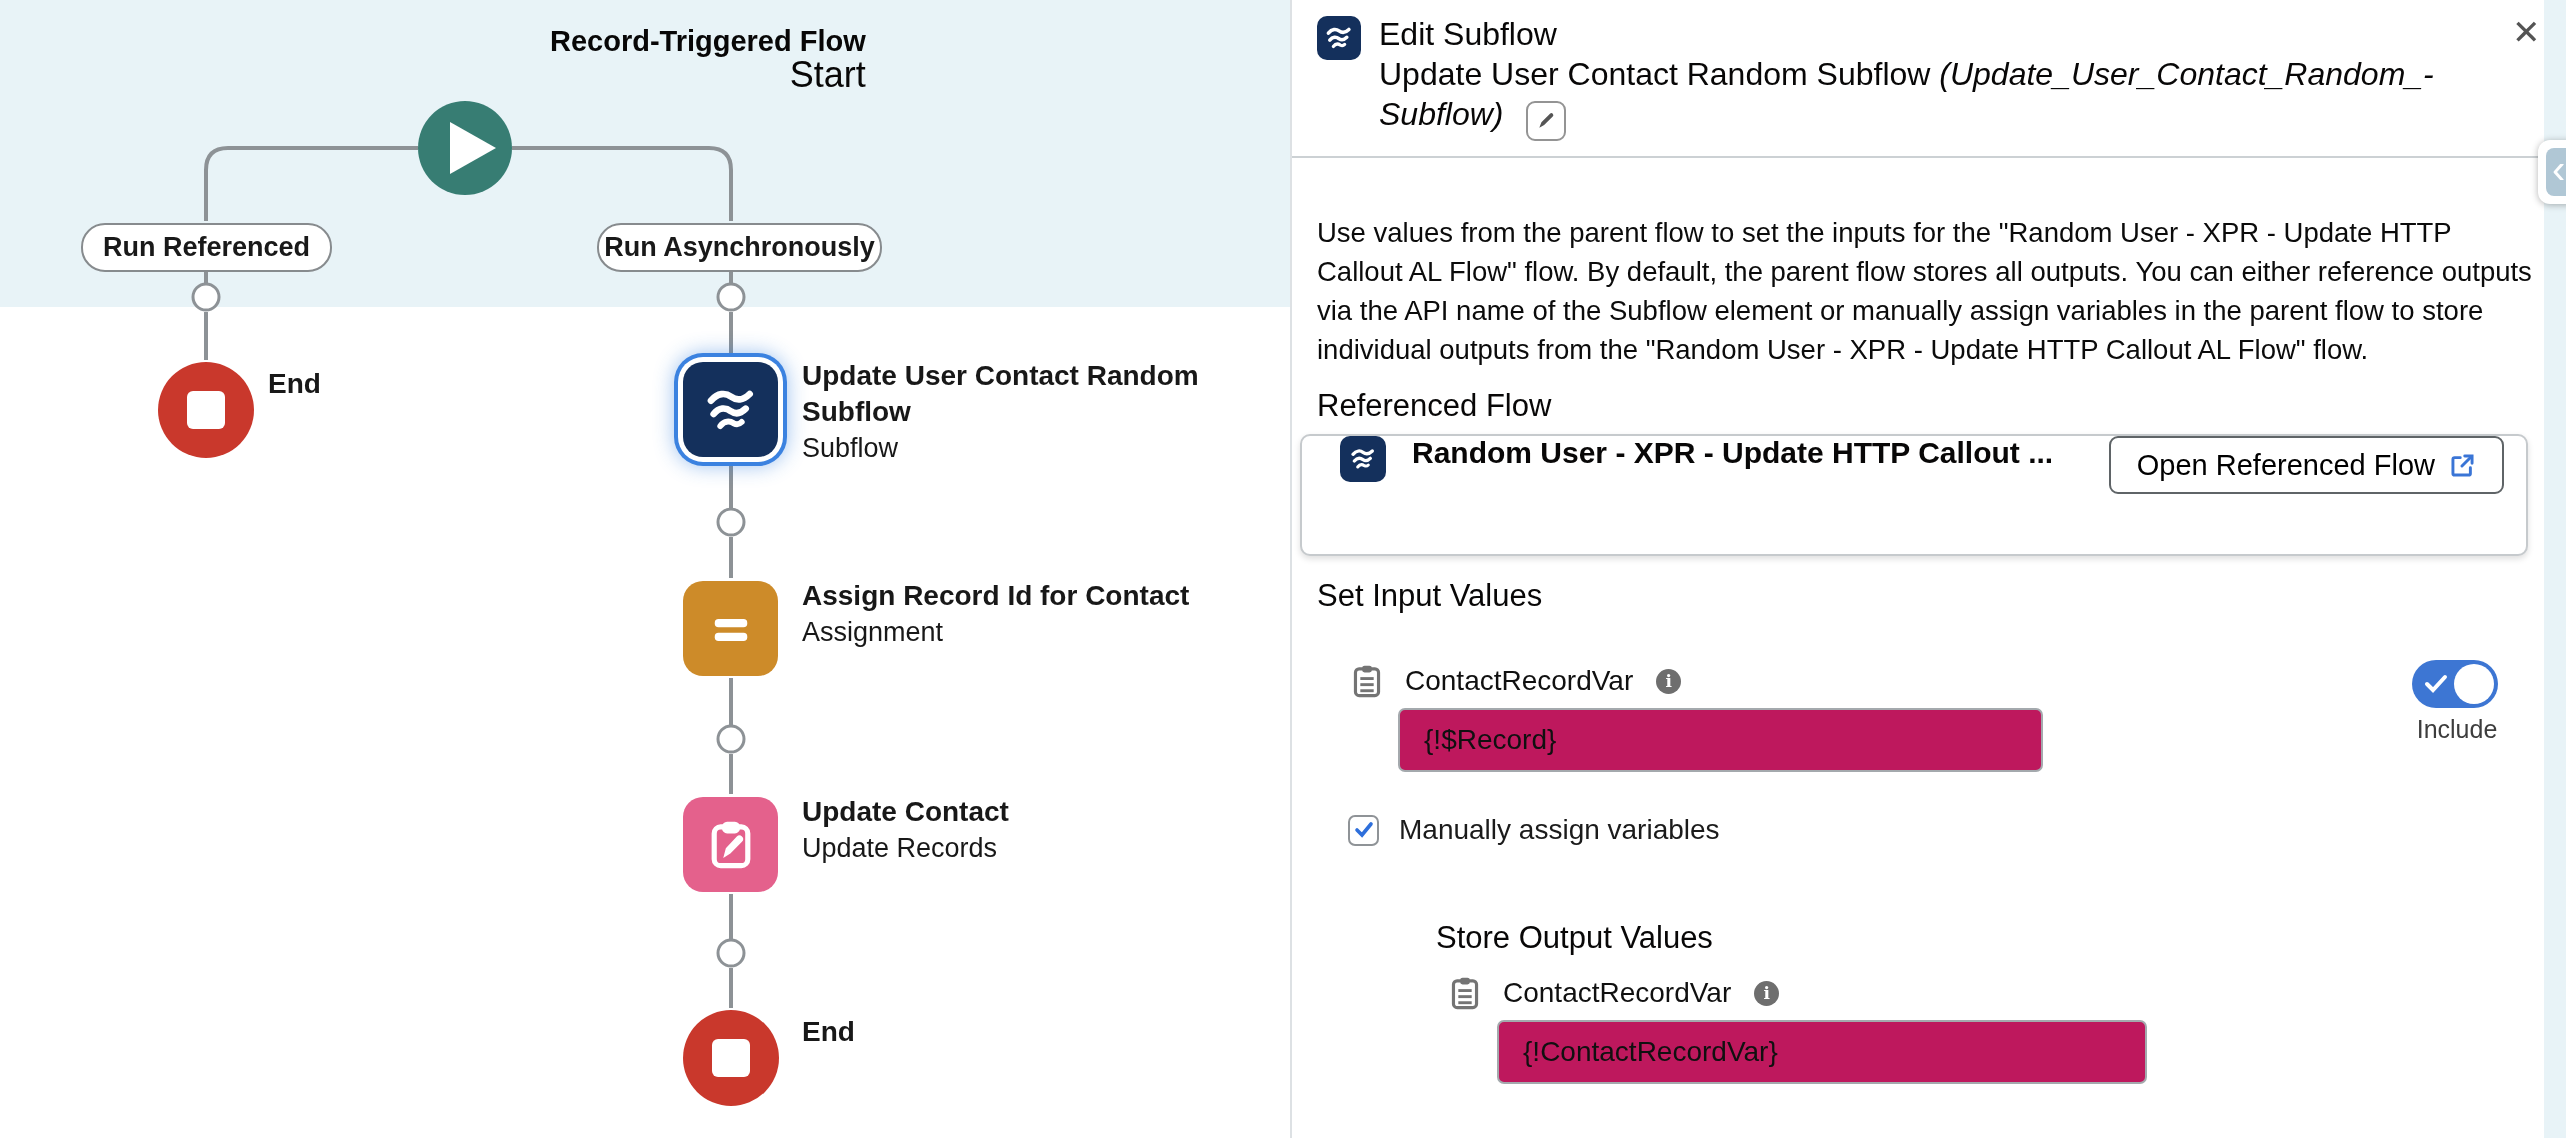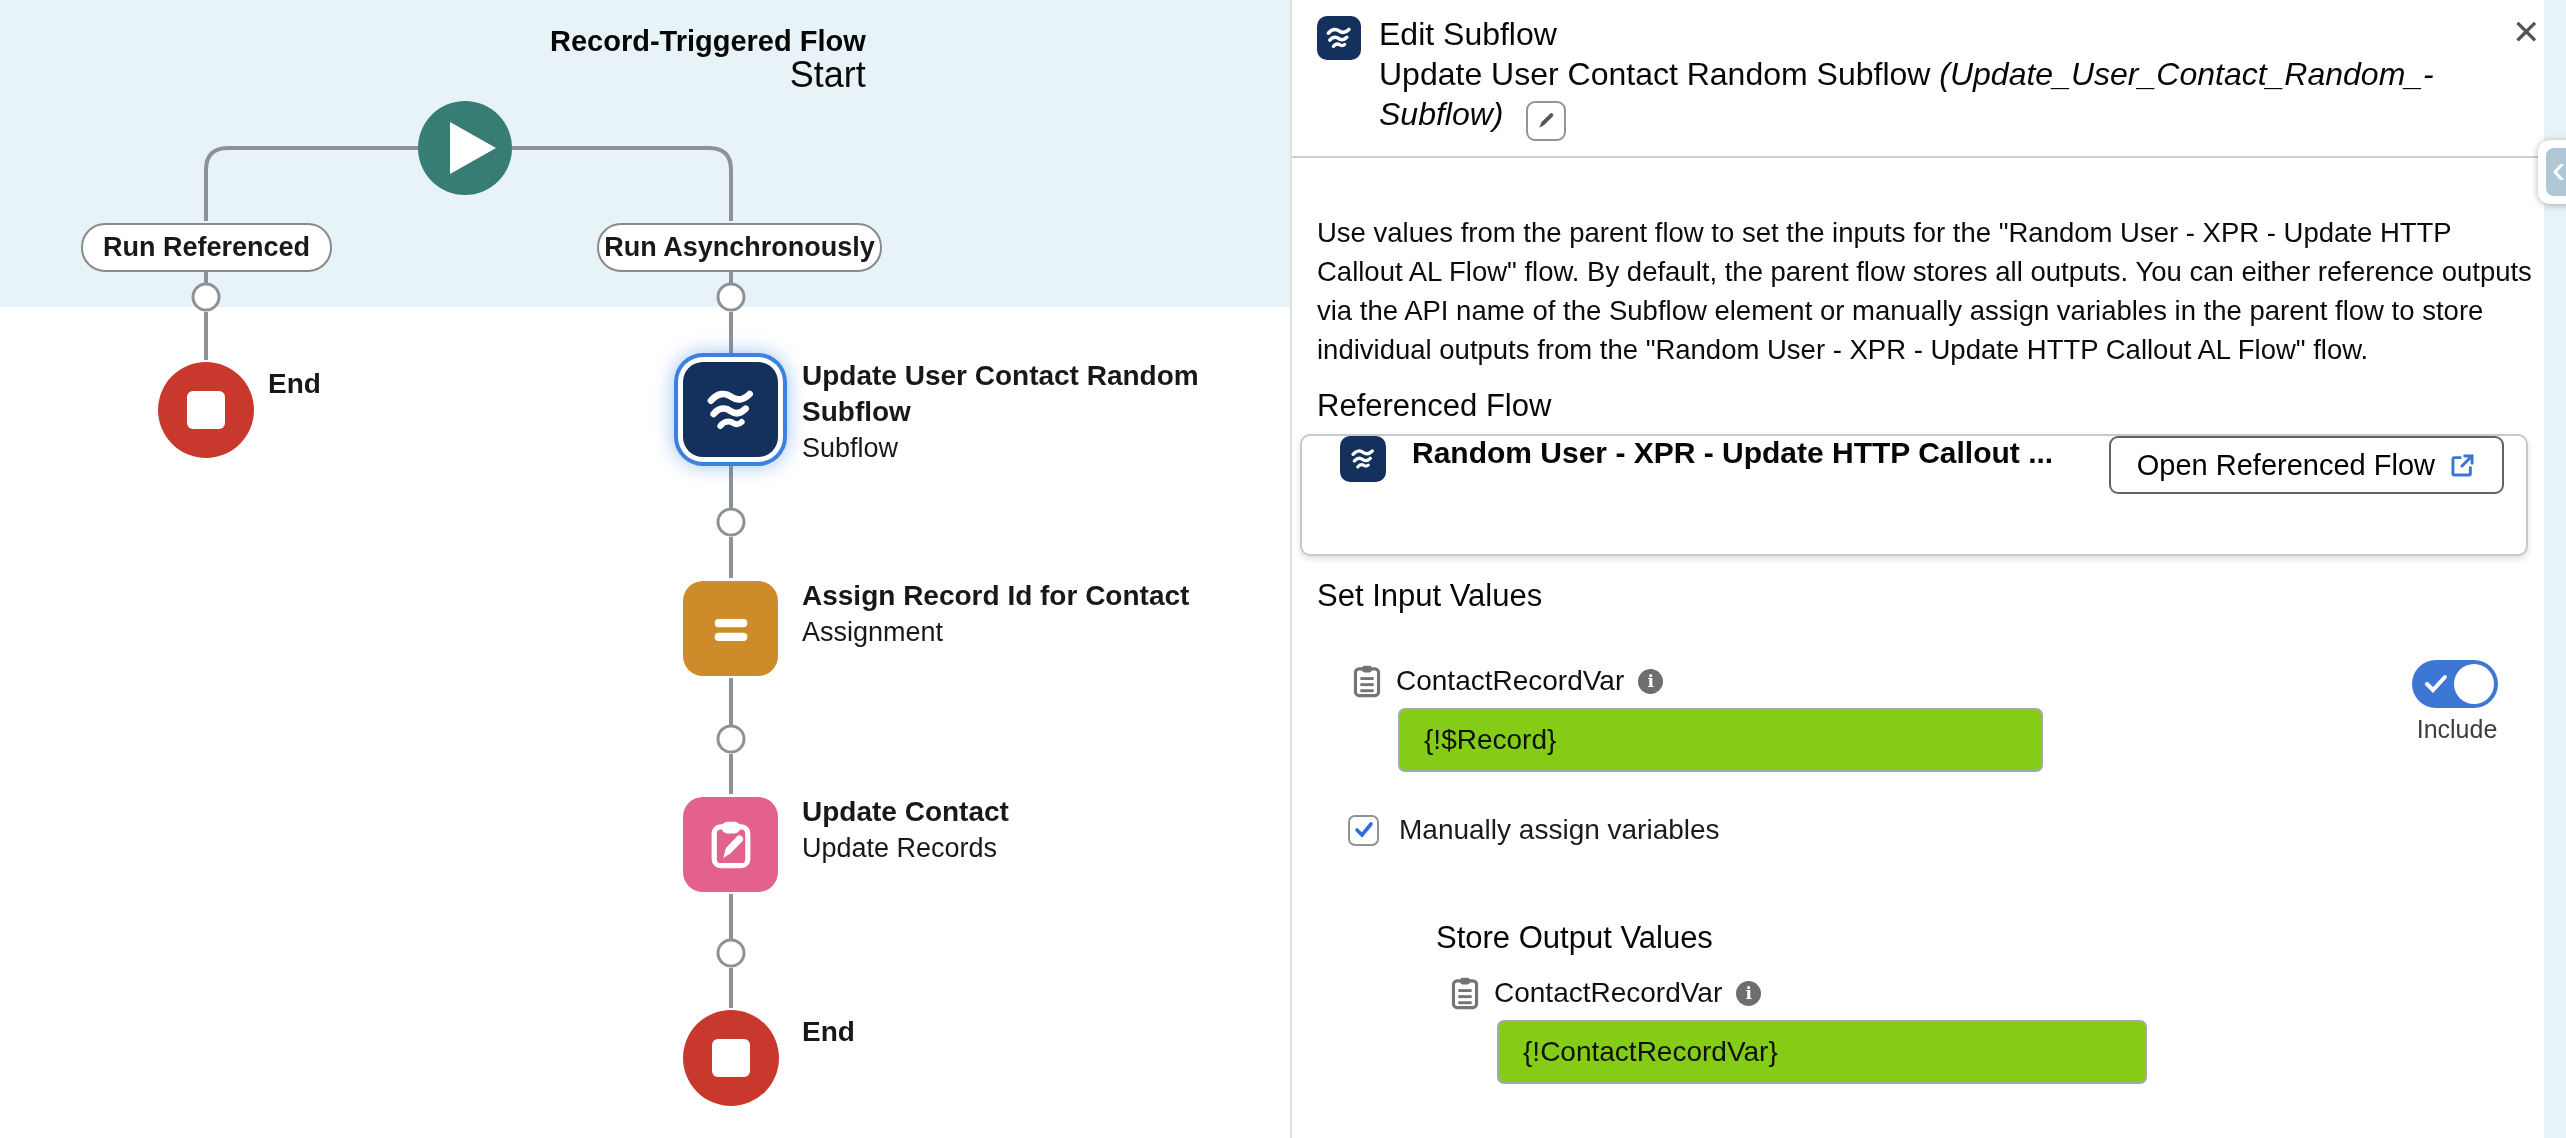--- a/index.html
+++ b/index.html
@@ -55,26 +55,26 @@
   .ref-card{position:absolute;left:8px;top:434px;width:1228px;height:122px;box-sizing:border-box;
             border:2px solid #c6cacd;border-radius:10px;box-shadow:0 3px 6px rgba(0,0,0,.13);
             display:flex;align-items:flex-start;padding:0 22px 0 38px;background:#fff;}
   .ref-icon{width:46px;height:46px;border-radius:10px;background:#14305c;flex:0 0 auto;
             display:flex;align-items:center;justify-content:center;}
   .ref-name{font-size:30px;font-weight:700;margin-left:26px;flex:1;white-space:nowrap;overflow:hidden;}
   .ref-open{display:flex;align-items:center;gap:14px;height:58px;padding:0 26px;background:#fff;
             border:2px solid #5f6467;border-radius:9px;font-size:29px;color:#000000;cursor:pointer;
             font-family:"Liberation Sans",sans-serif;}
 
-  .var-row{position:absolute;display:flex;align-items:center;gap:14px;}
+  .var-row{position:absolute;display:flex;align-items:center;gap:23px;}
   .var-label{font-size:28px;color:#101010;}
   .info-dot{width:25px;height:25px;border-radius:50%;background:#6e6e6e;color:#fff;display:flex;align-items:center;
             justify-content:center;font-size:17px;font-family:"DejaVu Serif",serif;font-weight:700;}
   .txt-input{position:absolute;height:64px;box-sizing:border-box;border:2px solid #a4a9ad;border-radius:7px;
-             font-size:28px;color:#101010;padding:0 24px;background:#84cc16;font-family:"Liberation Sans",sans-serif;}
+             font-size:28px;color:#101010;padding:0 24px;background:#be185d;font-family:"Liberation Sans",sans-serif;}
 
   .toggle-wrap{position:absolute;left:1120px;top:660px;width:90px;text-align:center;}
   .toggle{position:relative;width:86px;height:48px;background:#3d76d3;border-radius:24px;cursor:pointer;}
   .knob{position:absolute;right:4px;top:4px;width:40px;height:40px;background:#fff;border-radius:50%;}
   .toggle-label{margin-top:7px;font-size:25px;color:#3d3d3d;}
 
   .chk-row{position:absolute;left:56px;top:814px;display:flex;align-items:center;gap:20px;cursor:pointer;}
   .chk-box{width:31px;height:31px;box-sizing:border-box;border:2px solid #8f9397;border-radius:7px;background:#fff;
            display:flex;align-items:center;justify-content:center;}
   .chk-label{font-size:28px;color:#1b1b1b;}

